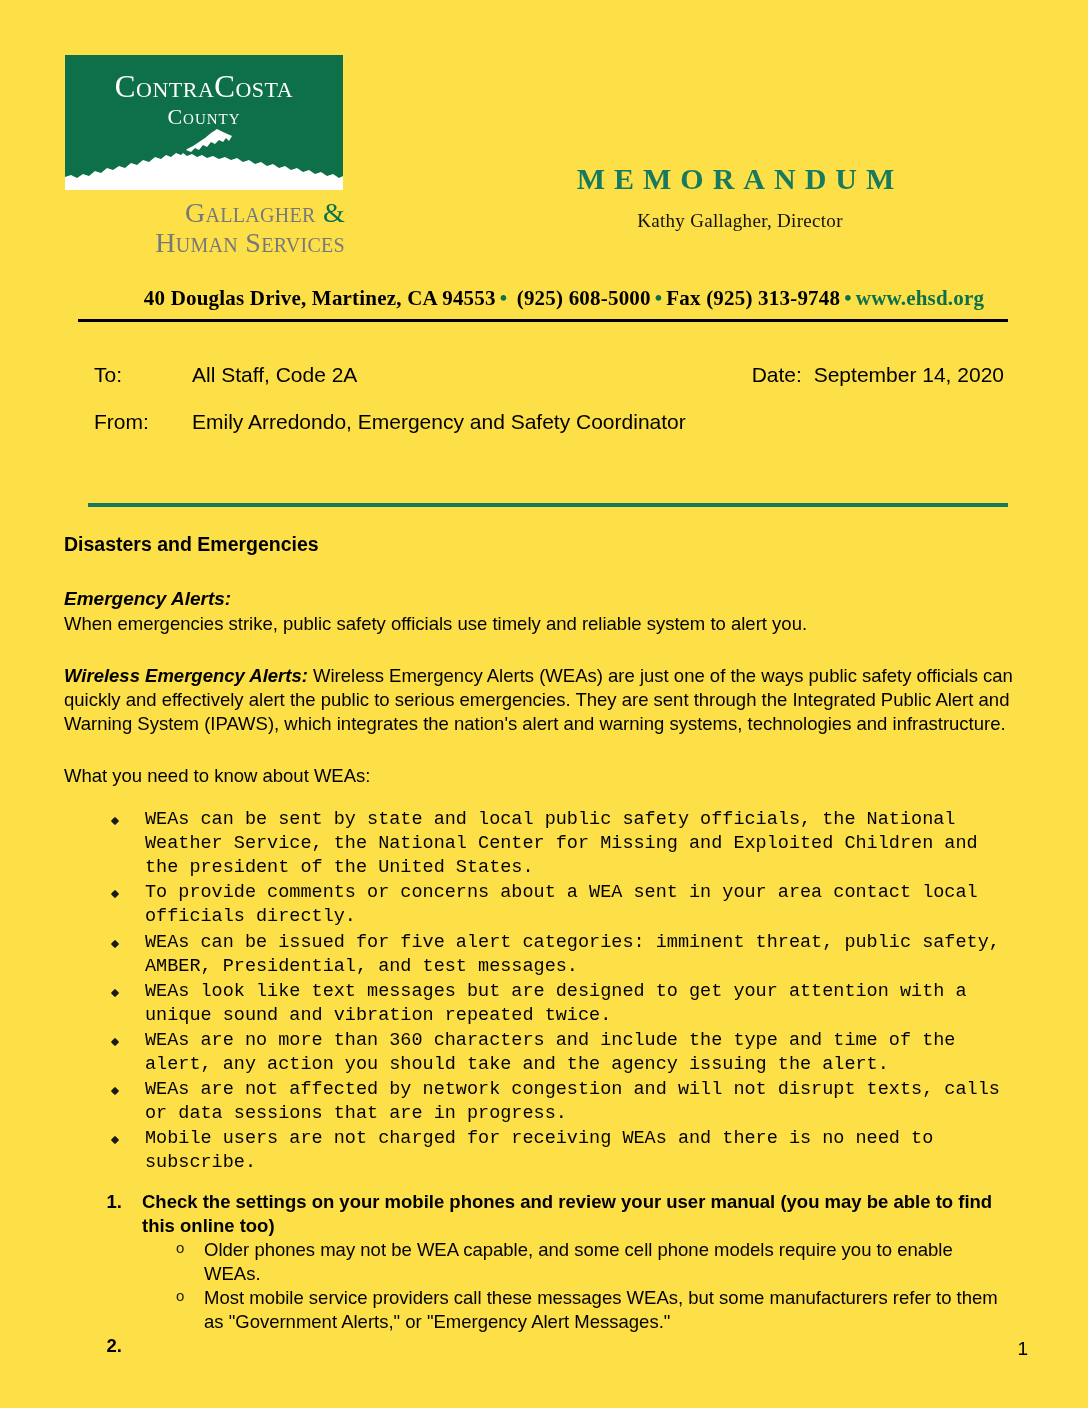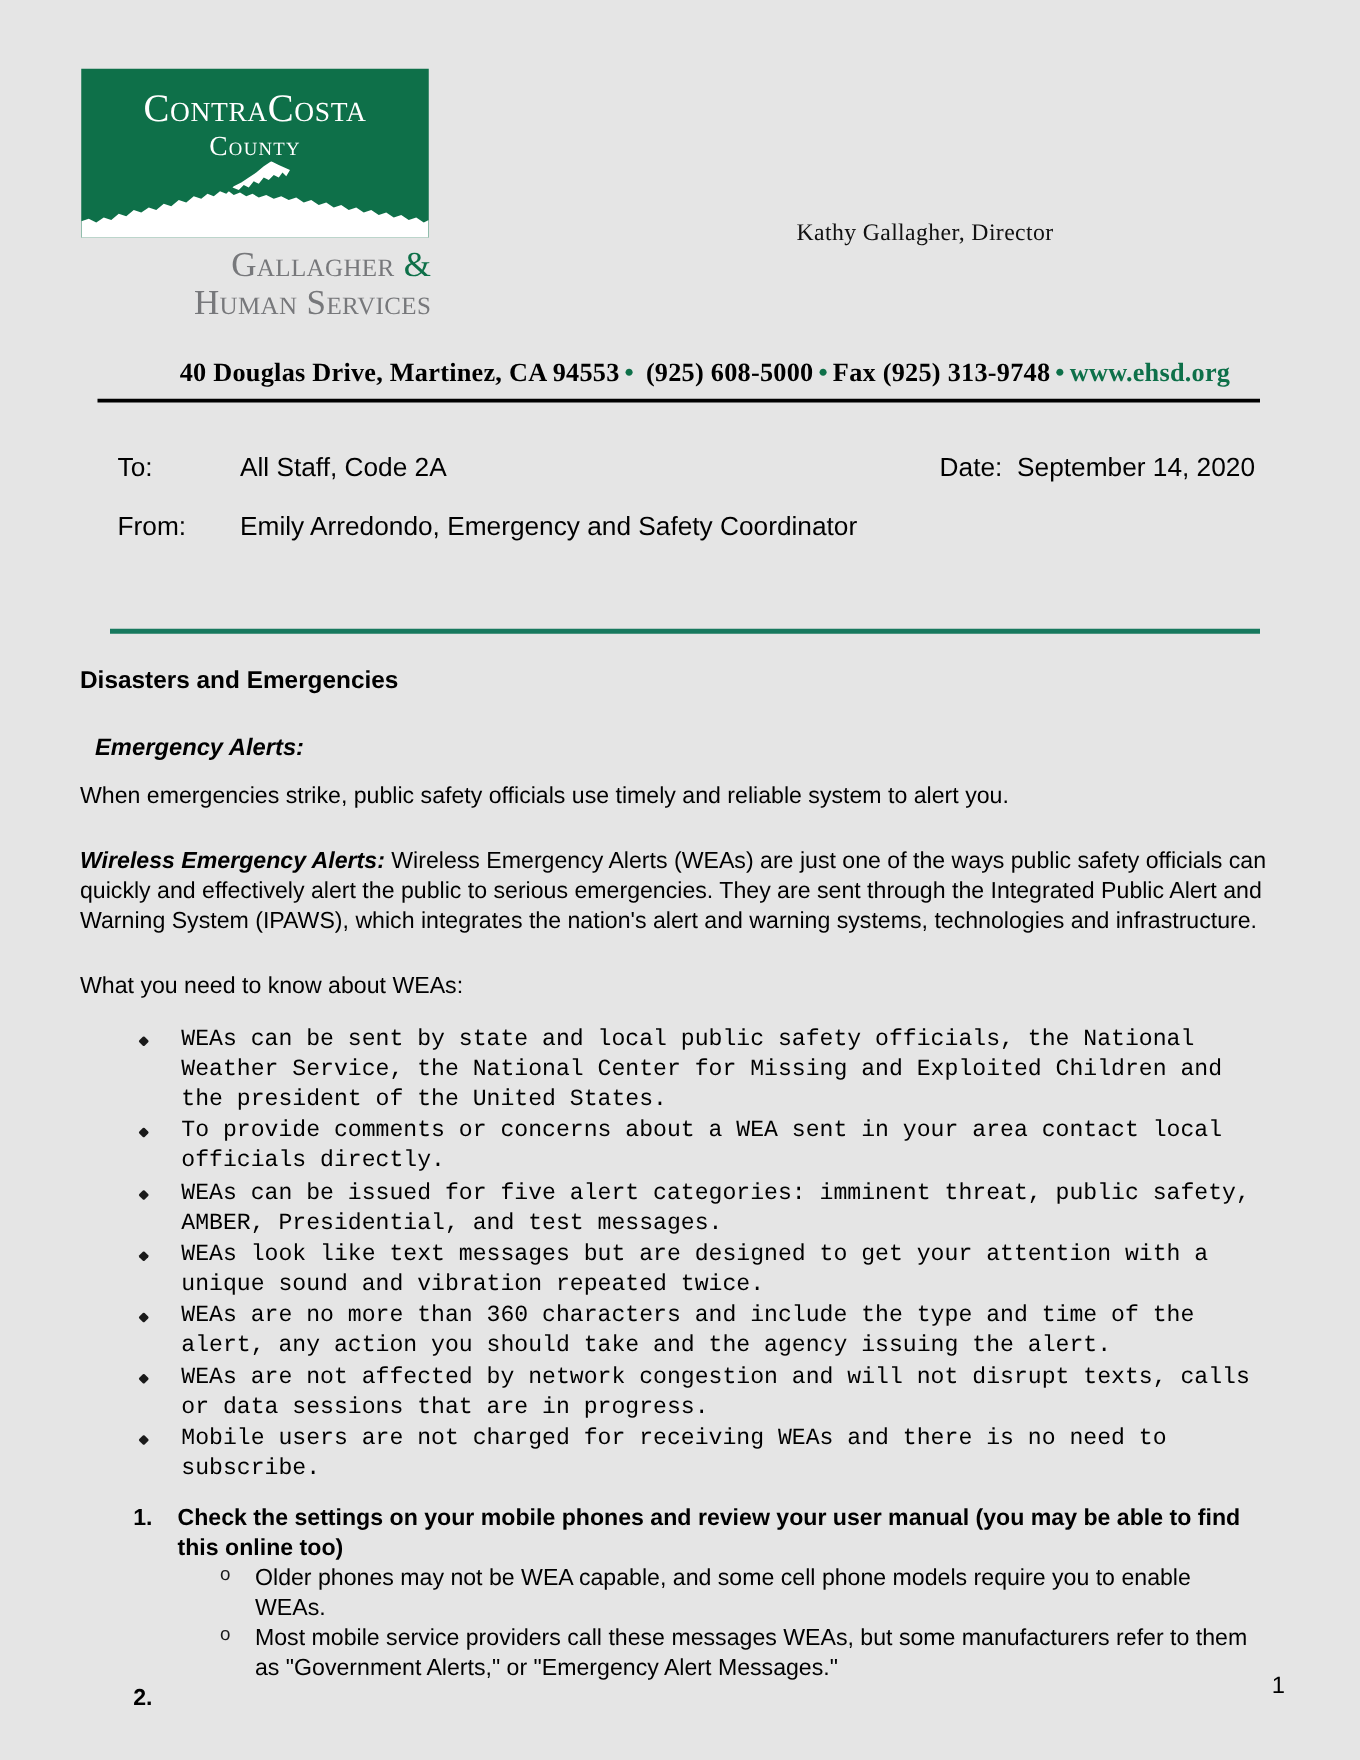--- a/index.html
+++ b/index.html
@@ -13,21 +13,21 @@
     font-family: "Liberation Sans", sans-serif;
     color: #000000;
     position: relative;
     overflow: hidden;
   }
 
   .page {
     position: relative;
     width: 1088px;
     height: 1408px;
-    background: #e5e5e5;
+    background: #fde047;
   }
 
   
   .letterhead {
     position: relative;
     height: 300px;
   }
 
   .logo-block {
     position: absolute;
@@ -187,21 +187,21 @@
   .h-section {
     font-weight: bold;
     font-size: 19.5px;
     margin: 0 0 30px 0;
   }
 
   .h-italic {
     font-weight: bold;
     font-style: italic;
     font-size: 19px;
-    margin: 12px;
+    margin: 0;
   }
 
   p.para {
     margin: 0 0 0 0;
   }
   .gap-20 { height: 20px; }
   .gap-28 { height: 28px; }
   .gap-14 { height: 14px; }
 
   .run-in {
@@ -304,20 +304,21 @@
           <path fill="#ffffff" d="M0,62 L0,48 L6,46 L12,49 L18,45 L24,47 L30,42 L36,44 L42,39 L48,41 L54,37 L60,39 L66,34 L72,36 L78,31 L84,33 L90,28 L96,30 L101,26 L106,28 L111,24 L116,26 L121,21 L126,23 L130,19 L134,21 L138,16 L142,18 L146,13 L150,15 L154,11 L158,13 L161,9 L164,12 L167,7 L158,3 L152,0 L146,4 L140,9 L134,13 L128,17 L122,20 L118,24 L122,27 L127,25 L132,28 L137,26 L142,29 L148,27 L154,30 L160,28 L166,31 L172,29 L178,33 L184,31 L190,35 L196,33 L202,37 L208,35 L214,39 L220,37 L226,41 L232,39 L238,43 L244,41 L250,45 L256,43 L262,47 L268,45 L274,49 L278,47 L278,62 Z"></path>
         </svg>
       </div>
       <div class="logo-sub">
         <span>Gallagher </span><span class="amp">&amp;</span><br>
         <span>Human Services</span>
       </div>
     </div>
 
     <div class="memo-title-wrap">
+      <div class="memo-title">MEMORANDUM</div>
       <div class="memo-director">Kathy Gallagher, Director</div>
     </div>
 
     <div class="address-line">
       <span>40 Douglas Drive, Martinez, CA 94553</span><span class="addr-sep">•</span>
       <span>(925) 608-5000</span><span class="addr-sep">•</span><span>Fax (925) 313-9748</span><span class="addr-sep">•</span><span class="addr-url">www.ehsd.org</span>
     </div>
 
     <div class="rule-black"></div>
   </div>

